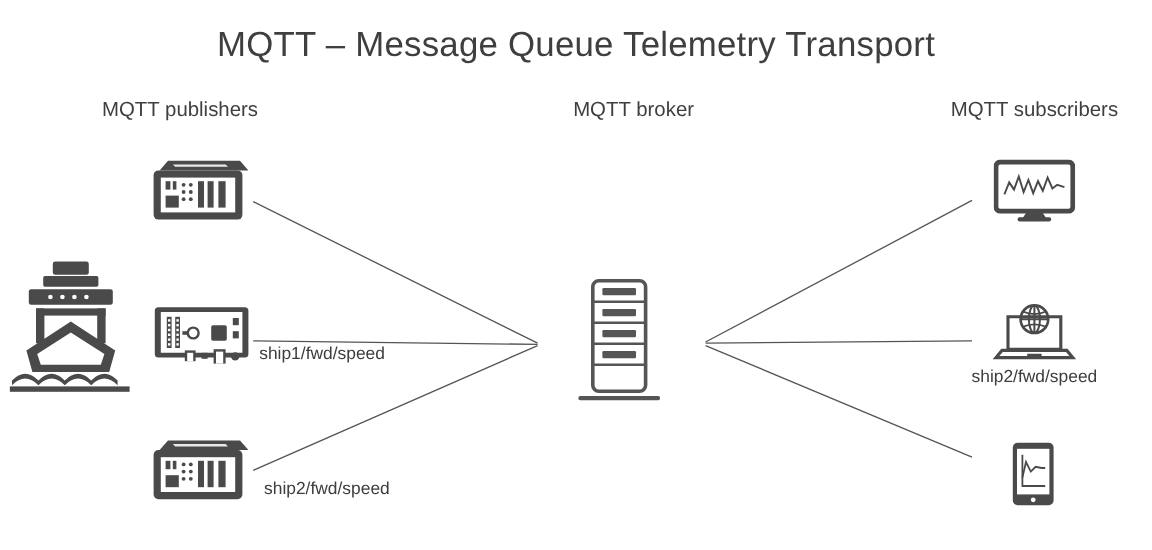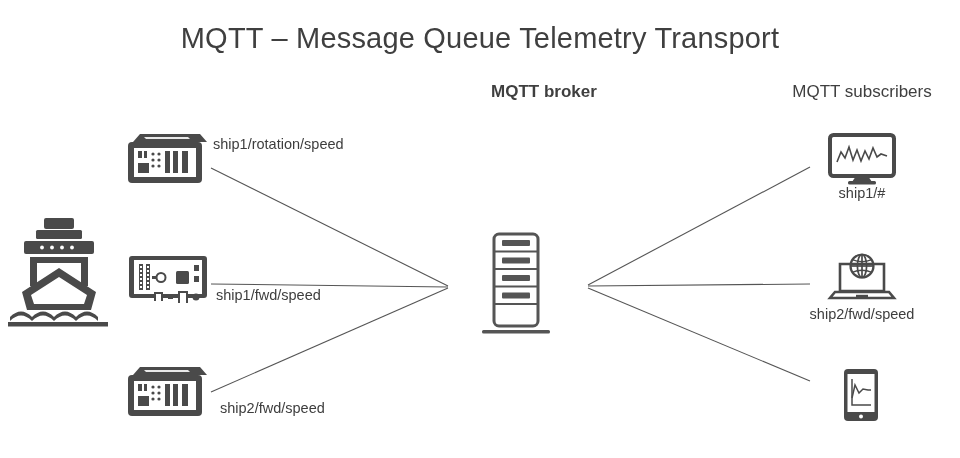--- a/index.html
+++ b/index.html
@@ -32,21 +32,21 @@
   }
   .col-header {
     position: absolute;
     top: 82px;
     font-size: 17px;
     color: #3f3f3f;
     white-space: nowrap;
     text-align: center;
   }
   #hdr-pub  { left:  30px; width: 240px; }
-  #hdr-brk  { left: 434px; width: 220px; font-weight: bold; }
+  #hdr-brk  { left: 418px; width: 220px; }
   #hdr-sub  { left: 742px; width: 240px; }
 
   .topic-label {
     position: absolute;
     font-size: 14.5px;
     color: #3d3d3d;
     white-space: nowrap;
   }
   .node-label {
     position: absolute;
@@ -68,20 +68,21 @@
   .icon-box { position: absolute; }
   .icon-box svg { display: block; }
 </style>
 </head>
 <body>
 
 <div id="canvas">
 
   <div class="diagram-title">MQTT – Message Queue Telemetry Transport</div>
 
+  <div class="col-header" id="hdr-pub">MQTT publishers</div>
   <div class="col-header" id="hdr-brk">MQTT broker</div>
   <div class="col-header" id="hdr-sub">MQTT subscribers</div>
 
   <svg id="links" viewBox="0 0 960 458" xmlns="http://www.w3.org/2000/svg">
     <g stroke="#555555" stroke-width="1.1" fill="none">
 
       <line x1="211" y1="168" x2="448" y2="286"></line>
       <line x1="211" y1="284" x2="448" y2="287"></line>
       <line x1="211" y1="392" x2="448" y2="288"></line>
 
@@ -142,21 +143,20 @@
           <circle cx="33" cy="21" r="1.6"></circle>
           <circle cx="33" cy="27" r="1.6"></circle>
           <circle cx="33" cy="33" r="1.6"></circle>
           <rect x="39" y="18" width="5" height="22"></rect>
           <rect x="47" y="18" width="5" height="22"></rect>
           <rect x="56" y="18" width="6" height="22"></rect>
         </g>
       </g>
     </svg>
   </div>
-  <div class="topic-label" style="left:213px; top:136px;">ship1/rotation/speed</div>
 
   <div class="icon-box" style="left:128px; top:254px;">
     <svg width="80" height="52" viewBox="0 0 80 52" xmlns="http://www.w3.org/2000/svg">
       <g fill="#4a4a4a">
 
         <path d="M4 2 h72 a3 3 0 0 1 3 3 v36 a3 3 0 0 1 -3 3 h-72 a3 3 0 0 1 -3 -3
                  v-36 a3 3 0 0 1 3 -3 Z
                  M6 6 h68 v34 h-68 Z" fill-rule="evenodd"></path>
 
         <g>
@@ -254,21 +254,20 @@
 
         <rect x="2" y="2" width="64" height="41" rx="3.5" fill="#ffffff" stroke="#4a4a4a" stroke-width="4"></rect>
 
         <polyline points="9,29 13,19 17,25 21,14 25,27 29,17 33,28 37,18 41,26 45,15 49,24 53,21 59,23" fill="none" stroke="#4a4a4a" stroke-width="1.6"></polyline>
 
         <path d="M28 43 L40 43 L44 49 L24 49 Z" fill="#4a4a4a"></path>
         <rect x="20" y="48" width="28" height="3.5" rx="1.5" fill="#4a4a4a"></rect>
       </g>
     </svg>
   </div>
-  <div class="node-label" style="left:802px; top:185px; width:120px;">ship1/#</div>
 
   <div class="icon-box" style="left:826px; top:252px;">
     <svg width="72" height="52" viewBox="0 0 72 52" xmlns="http://www.w3.org/2000/svg">
       <g stroke="#4a4a4a" fill="none">
 
         <path d="M14 12 h44 v27 h-44 Z" stroke-width="2.6"></path>
 
         <path d="M9 40 h54 l5 6 h-64 Z" stroke-width="2.6" fill="#ffffff"></path>
         <path d="M30 44 h12" stroke-width="2.4"></path>
 

